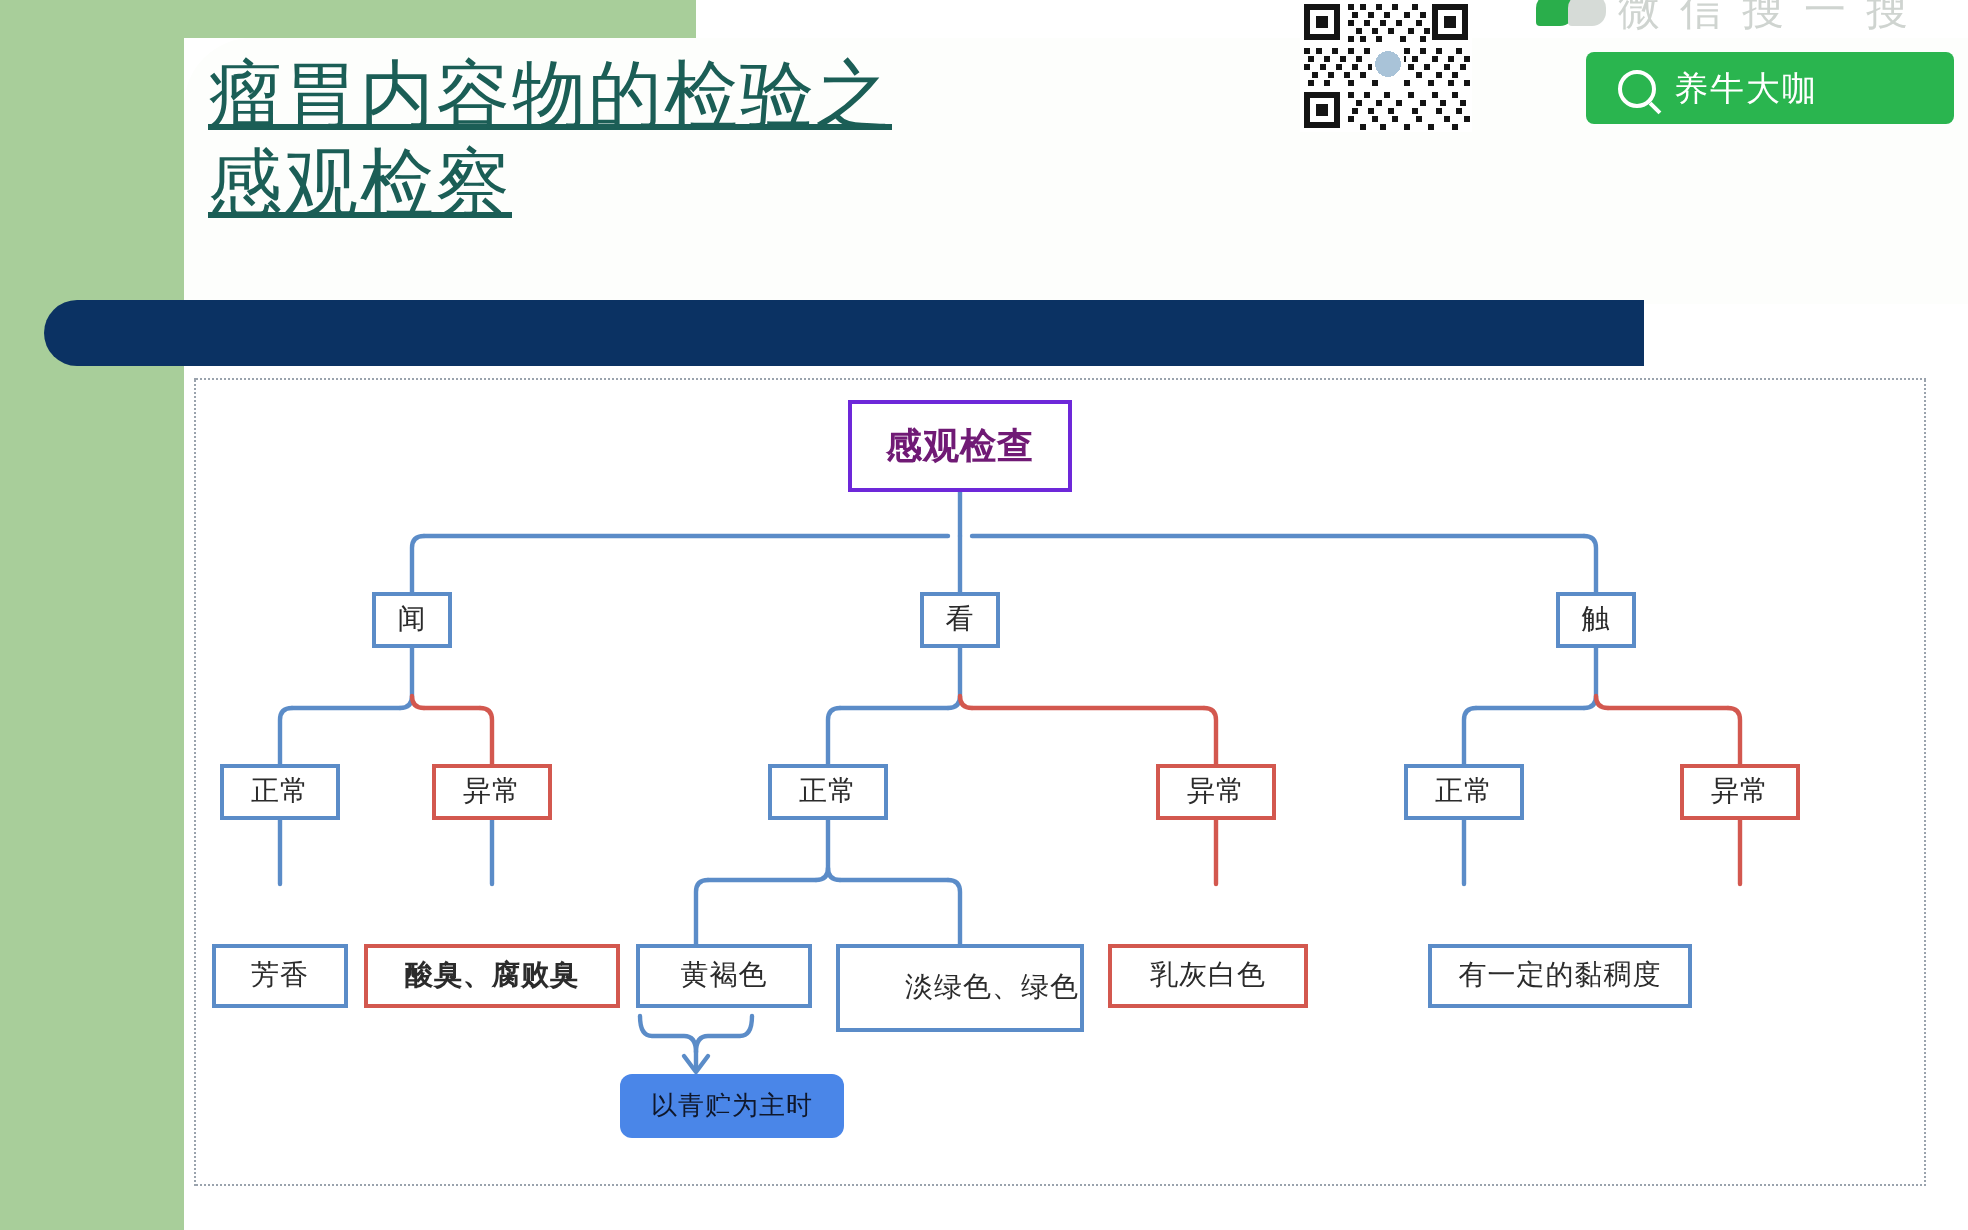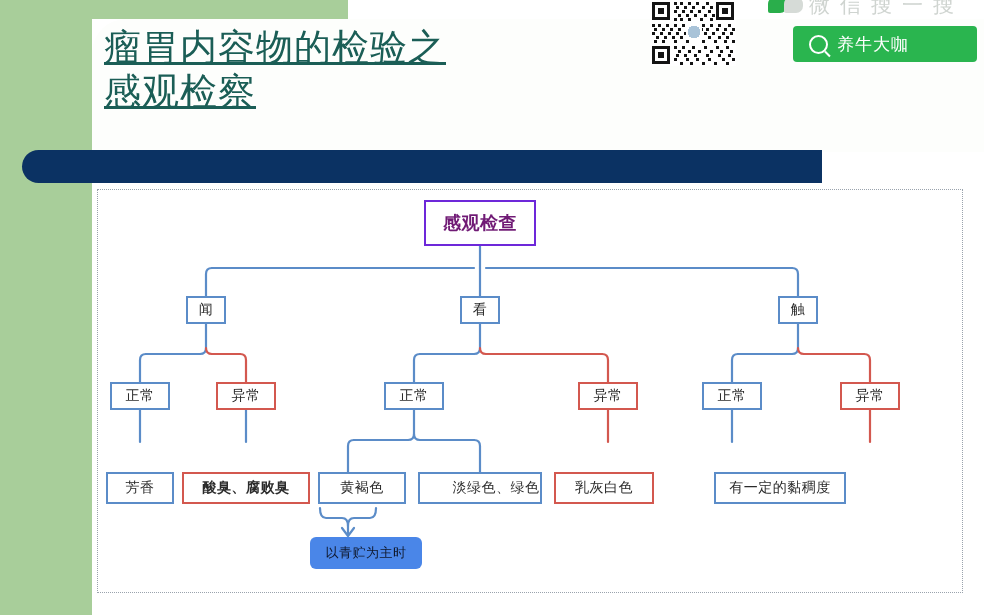--- a/index.html
+++ b/index.html
@@ -398,21 +398,21 @@
     <div class="node normal" style="left:286px; top:192px; width:60px; height:28px;">正常</div>
     <div class="node abnormal" style="left:480px; top:192px; width:60px; height:28px;">异常</div>
 
     <div class="node normal" style="left:604px; top:192px; width:60px; height:28px;">正常</div>
     <div class="node abnormal" style="left:742px; top:192px; width:60px; height:28px;">异常</div>
 
     <div class="node normal" style="left:8px; top:282px; width:68px; height:32px;">芳香</div>
     <div class="node abnormal" style="left:84px; top:282px; width:128px; height:32px;font-weight:bold;">酸臭、腐败臭</div>
 
     <div class="node normal" style="left:220px; top:282px; width:88px; height:32px;">黄褐色</div>
-    <div class="node normal" style="left:320px; top:282px; width:124px; height:32px;padding-left:32px;">淡绿色、绿色</div>
+    <div class="node normal" style="left:320px; top:282px; width:124px; height:44px;padding-left:32px;">淡绿色、绿色</div>
     <div class="node abnormal" style="left:456px; top:282px; width:100px; height:32px;">乳灰白色</div>
 
     <div class="node normal" style="left:568px; top:282px; width:132px; height:32px;margin-left:48px;">有一定的黏稠度</div>
 
     <div class="node note" style="left:212px; top:347px; width:112px; height:32px;">以青贮为主时</div>
 
   </div>
 </div>
 
 </body></html>

